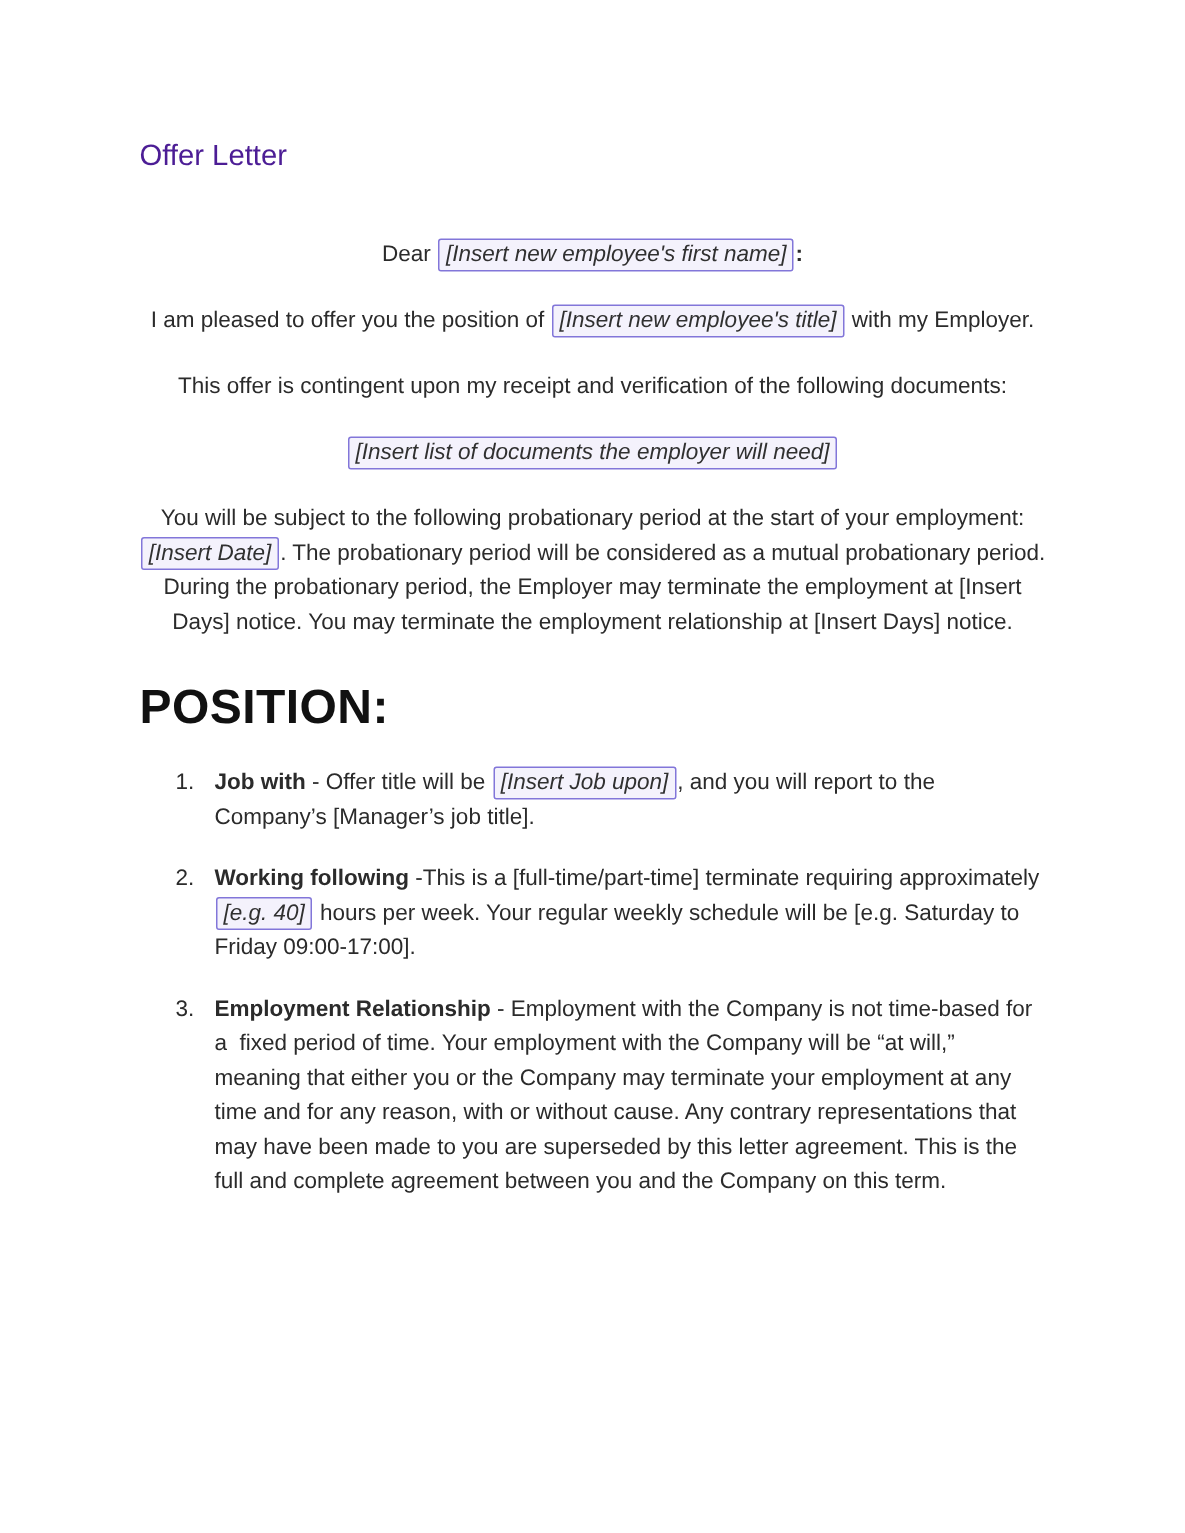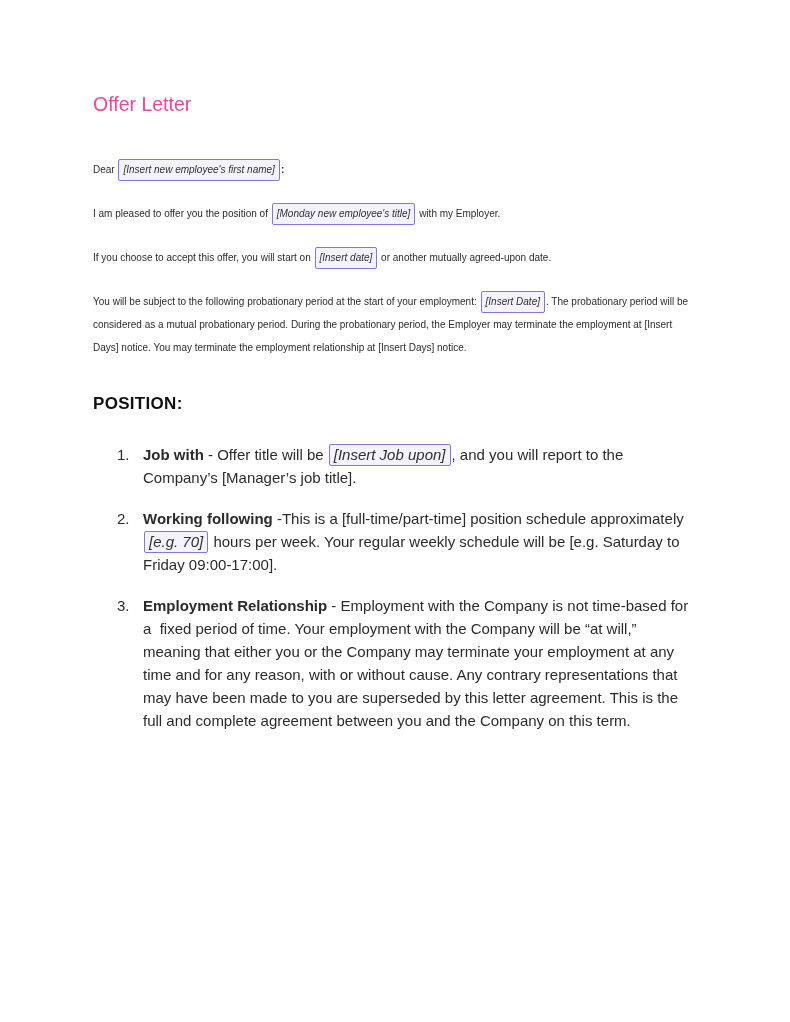--- a/index.html
+++ b/index.html
@@ -14,46 +14,47 @@
     .page {
       box-sizing: border-box;
       width: 790px;
       height: 1022px;
       padding: 92px 93px 0 93px;
       background: #ffffff;
     }
     .doc-title {
       font-size: 19.5px;
       font-weight: 400;
-      color: #ec4899;
+      color: #4c1d95;
       line-height: 24px;
       margin: 0 0 42px 0;
     }
     p.para {
-      font-size: 10px;
+      font-size: 15px;
       line-height: 23px;
       margin: 0 0 21px 0;
       white-space: pre-wrap;
       color: #2b2b2b;
+      text-align: center;
     }
     .b { font-weight: 700; }
     .ph {
       display: inline-block;
       font-style: italic;
       border: 1.5px solid #8276d9;
       background: #f4f2fc;
       border-radius: 2px;
       padding: 0 4px;
       line-height: 20px;
       margin: 0 1px;
       color: #303030;
       white-space: nowrap;
     }
     h2.section-heading {
-      font-size: 17px;
+      font-size: 32px;
       font-weight: 700;
       color: #111111;
       line-height: 30px;
       letter-spacing: 0.3px;
       margin: 30px 0 24px 0;
     }
     ol.position-list {
       list-style: none;
       margin: 0;
       padding: 0;
@@ -74,23 +75,24 @@
       white-space: normal;
     }
   </style>
 </head>
 <body>
 
 <div class="page">
   <h1 class="doc-title">Offer Letter</h1>
   <div id="doc-body">
       <p class="para"><span>Dear </span><span class="ph">[Insert new employee's first name]</span><span class="b">:</span></p>
-      <p class="para"><span>I am pleased to offer you the position of </span><span class="ph">[Monday new employee's title]</span><span> with my Employer.</span></p>
-      <p class="para"><span>If you choose to accept this offer, you will start on </span><span class="ph">[Insert date]</span><span> or another mutually agreed-upon date.</span></p>
+      <p class="para"><span>I am pleased to offer you the position of </span><span class="ph">[Insert new employee's title]</span><span> with my Employer.</span></p>
+      <p class="para"><span>This offer is contingent upon my receipt and verification of the following documents:</span></p>
+      <p class="para"><span class="ph">[Insert list of documents the employer will need]</span></p>
       <p class="para"><span>You will be subject to the following probationary period at the start of your employment: </span><span class="ph">[Insert Date]</span><span>. The probationary period will be considered as a mutual probationary period. During the probationary period, the Employer may terminate the employment at [Insert Days] notice. You may terminate the employment relationship at [Insert Days] notice.</span></p>
       <h2 class="section-heading">POSITION:</h2>
       <ol class="position-list">
         <li><span class="num">1.</span><span class="b">Job with</span><span> - Offer title will be </span><span class="ph">[Insert Job upon]</span><span>, and you will report to the Company’s [Manager’s job title].</span></li>
-        <li><span class="num">2.</span><span class="b">Working following</span><span> -This is a [full-time/part-time] position schedule approximately </span><span class="ph">[e.g. 70]</span><span> hours per week. Your regular weekly schedule will be [e.g. Saturday to Friday 09:00-17:00].</span></li>
+        <li><span class="num">2.</span><span class="b">Working following</span><span> -This is a [full-time/part-time] terminate requiring approximately </span><span class="ph">[e.g. 40]</span><span> hours per week. Your regular weekly schedule will be [e.g. Saturday to Friday 09:00-17:00].</span></li>
         <li><span class="num">3.</span><span class="b">Employment Relationship</span><span> - Employment with the Company is not time-based for a  fixed period of time. Your employment with the Company will be “at will,” meaning that either you or the Company may terminate your employment at any time and for any reason, with or without cause. Any contrary representations that may have been made to you are superseded by this letter agreement. This is the full and complete agreement between you and the Company on this term.</span></li>
       </ol>
     </div>
 </div>
 
 </body></html>

